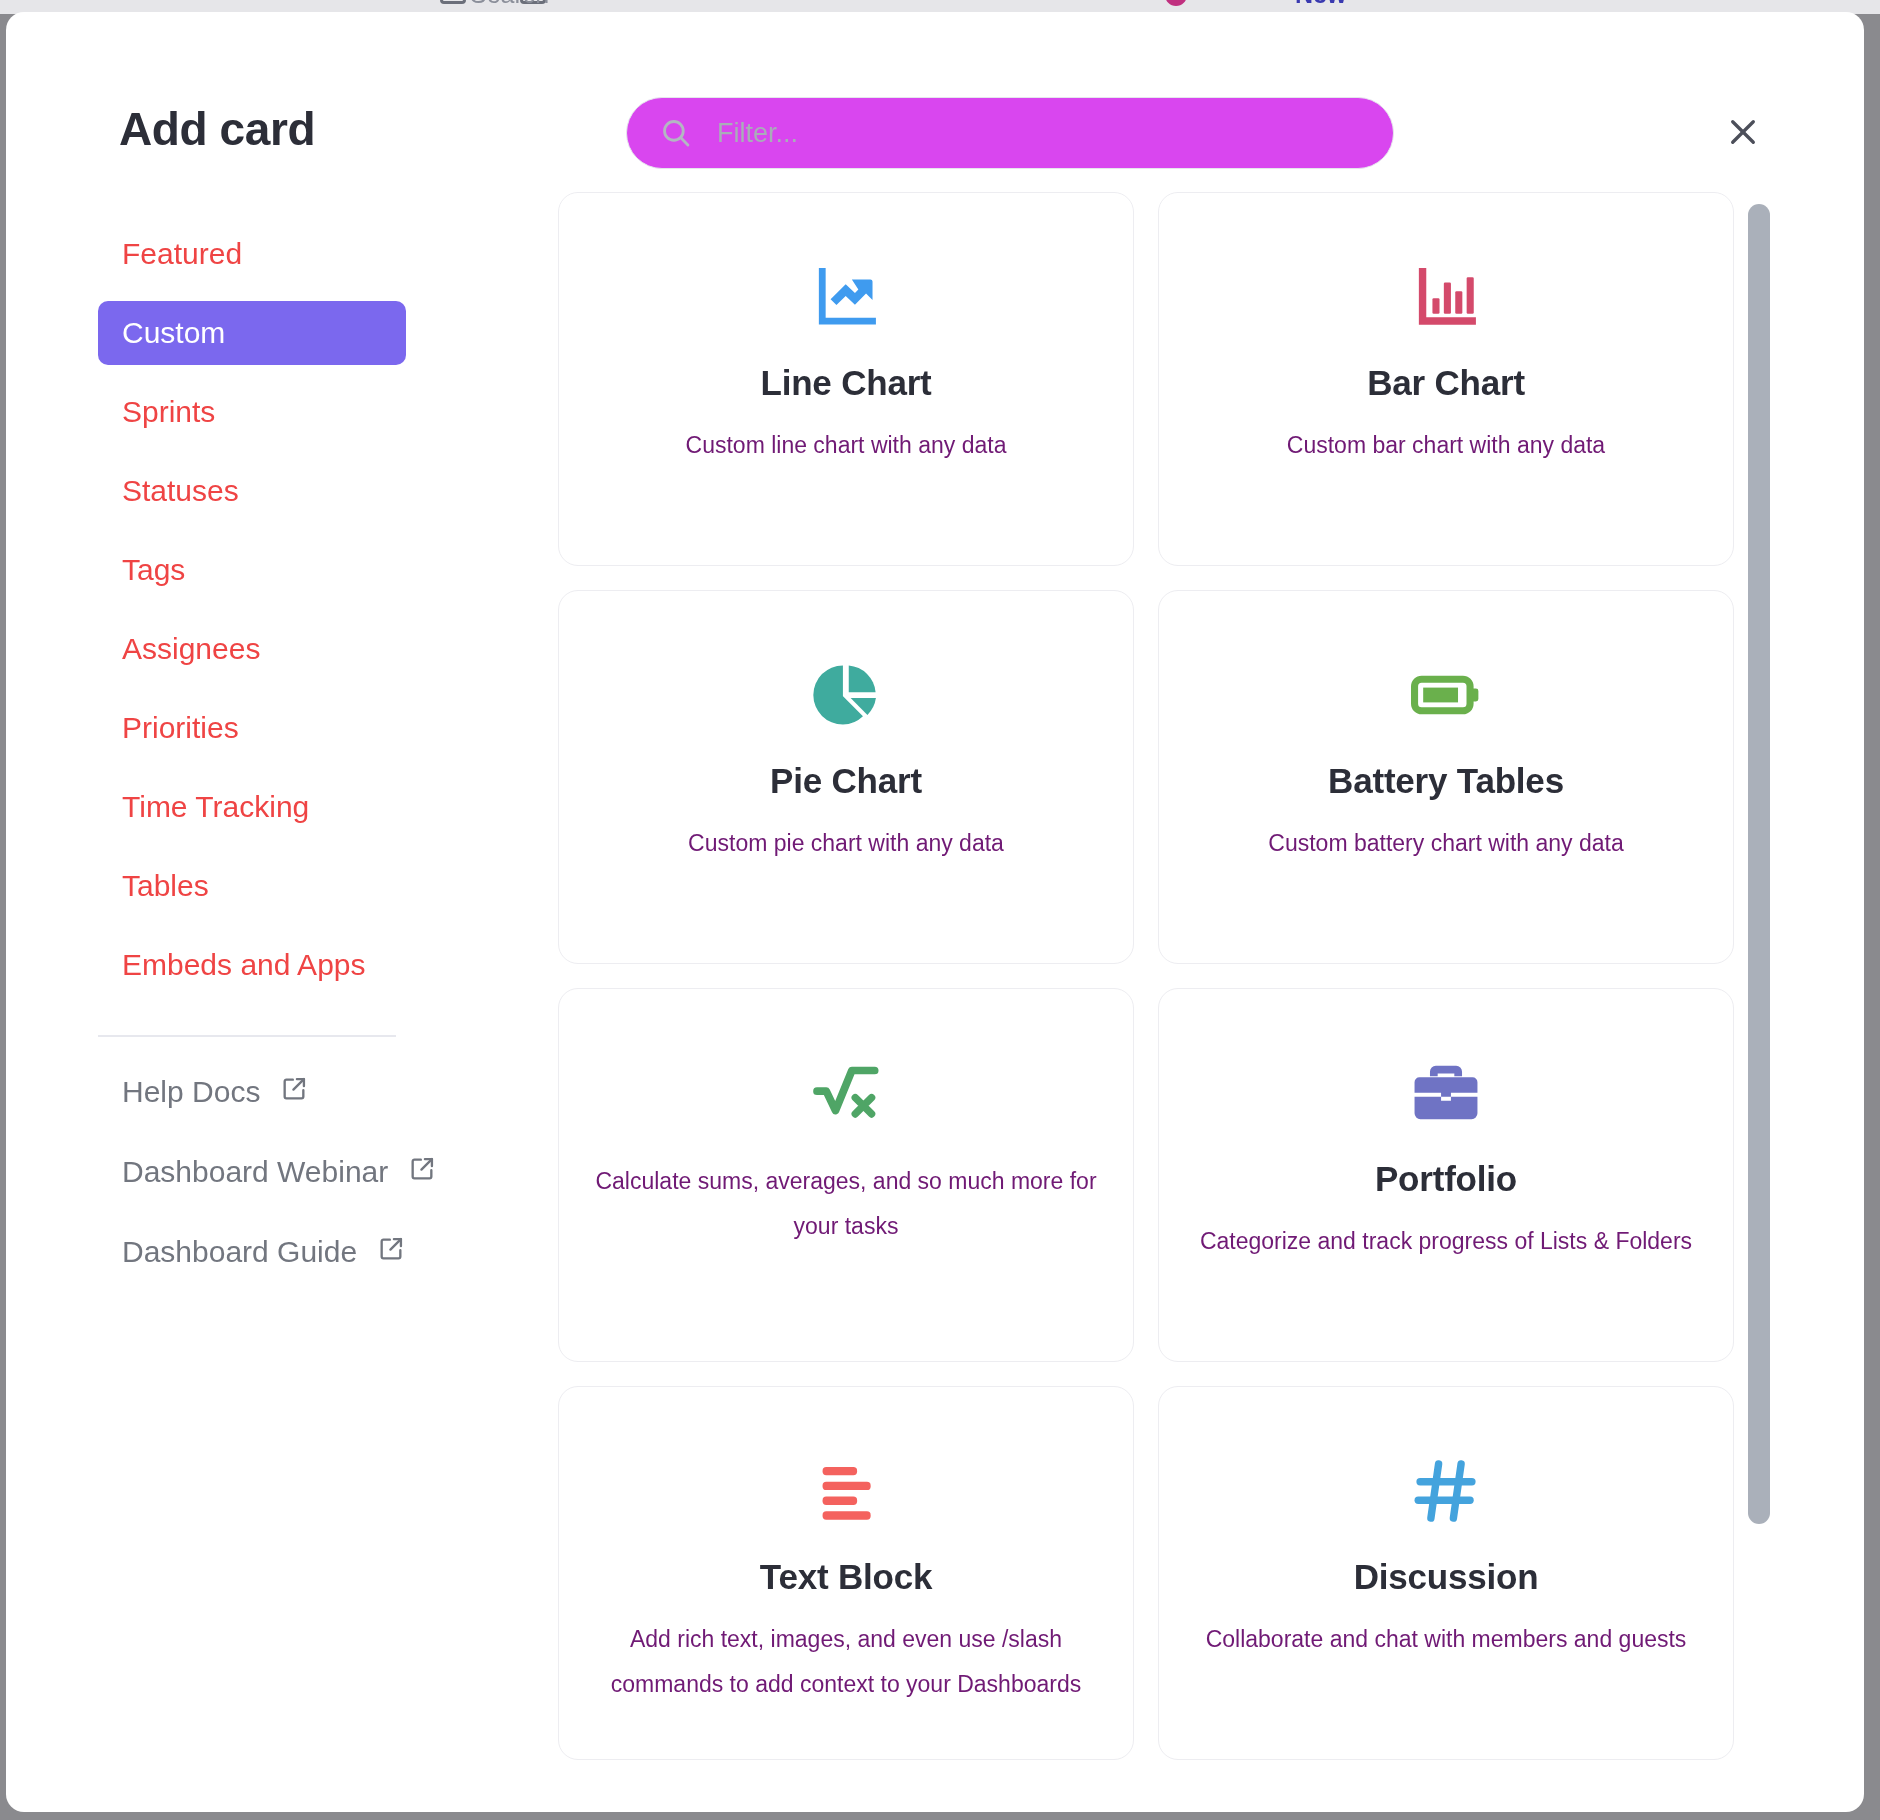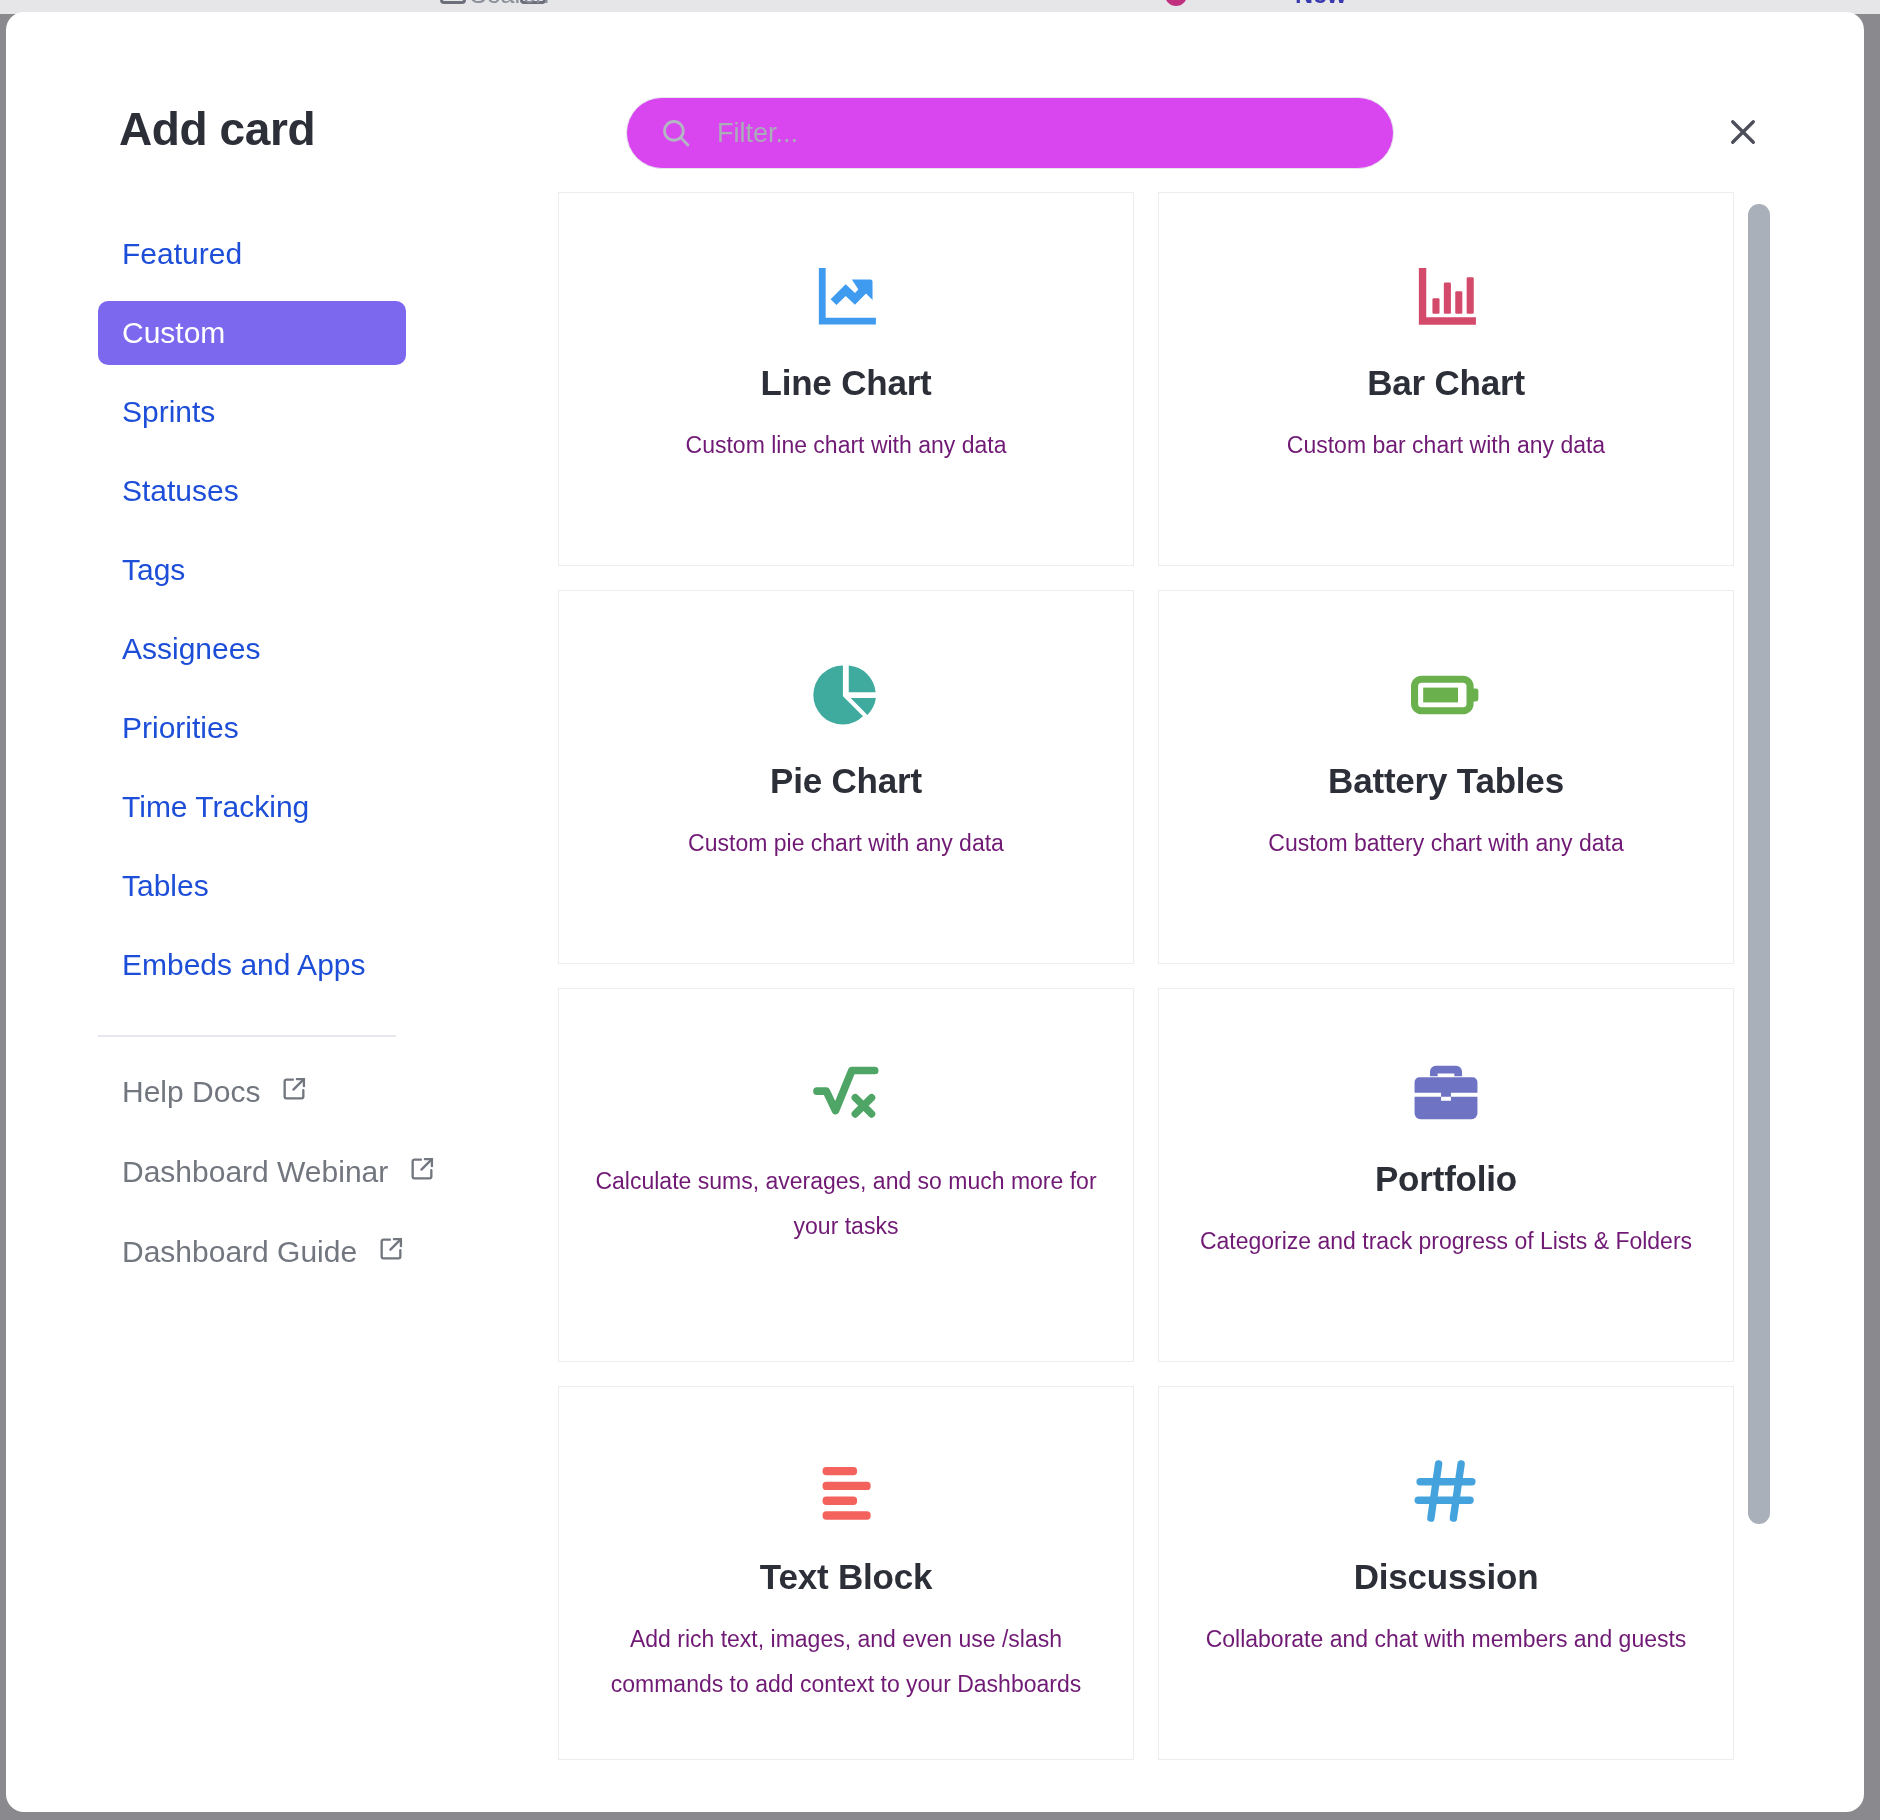--- a/index.html
+++ b/index.html
@@ -125,21 +125,21 @@
     padding: 30px 0 0 0;
   }
   .nav-item {
     display: block;
     margin: 0 80px 0 92px;
     height: 64px;
     line-height: 64px;
     padding: 0 24px;
     border-radius: 10px;
     font-size: 30px;
-    color: #1d4ed8;
+    color: #ef4444;
     cursor: pointer;
     white-space: nowrap;
   }
   .nav-item.active {
     background: #7b68ee;
     color: #ffffff;
   }
   .nav-spacer { height: 15px; }
 
   #sidebar-divider {
@@ -169,21 +169,21 @@
   #cards-grid {
     display: grid;
     grid-template-columns: 576px 576px;
     column-gap: 24px;
     row-gap: 24px;
     width: 1176px;
   }
   .card {
     background: #fff;
     border: 1.6px solid #ededf1;
-    border-radius: 0;
+    border-radius: 20px;
     height: 374px;
     padding: 56px 36px 0 36px;
     text-align: center;
     cursor: pointer;
     overflow: hidden;
   }
   .card-icon {
     height: 96px;
     display: flex;
     align-items: center;

